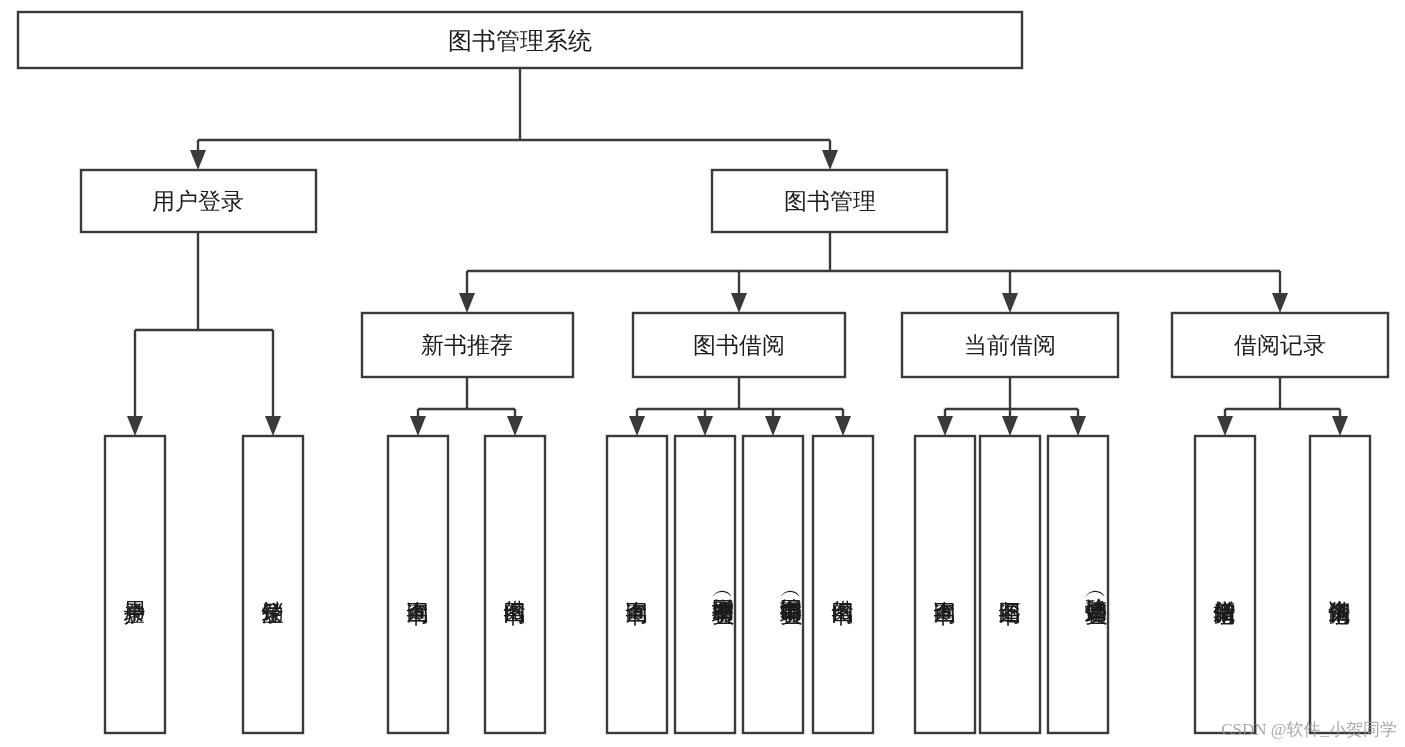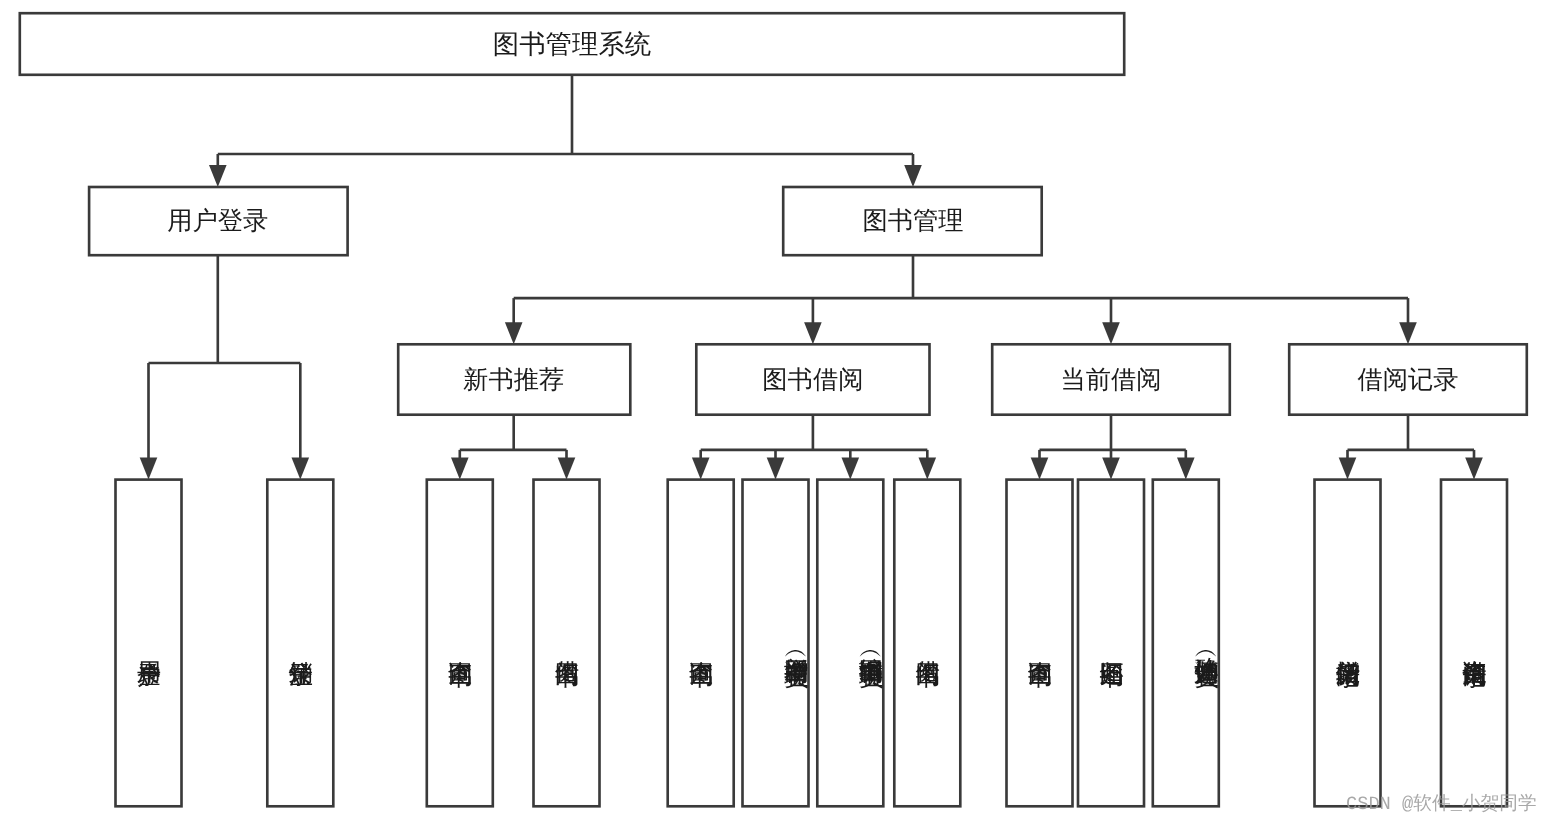--- a/index.html
+++ b/index.html
@@ -68,21 +68,21 @@
     display: flex;
     align-items: center;
     justify-content: center;
     white-space: nowrap;
     pointer-events: none;
   }
   .watermark {
     position: absolute;
     right: 8px;
     bottom: 6px;
-    font-family: Liberation Mono, monospace;
+    font-family: Liberation Serif, serif;
     font-size: 17px;
     color: #9a9a9a;
     opacity: 0.85;
     white-space: nowrap;
   }
 </style>
 </head>
 <body>
 
 <div id="diagram-root">

